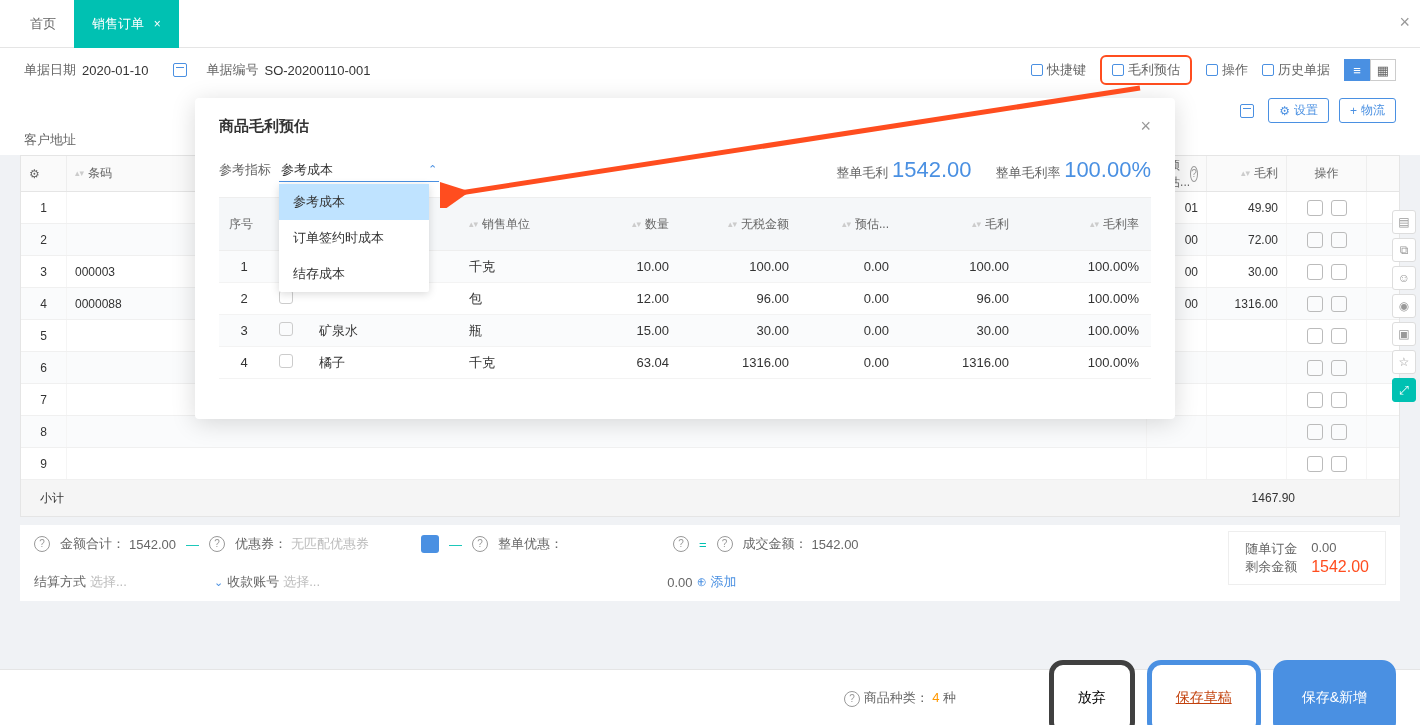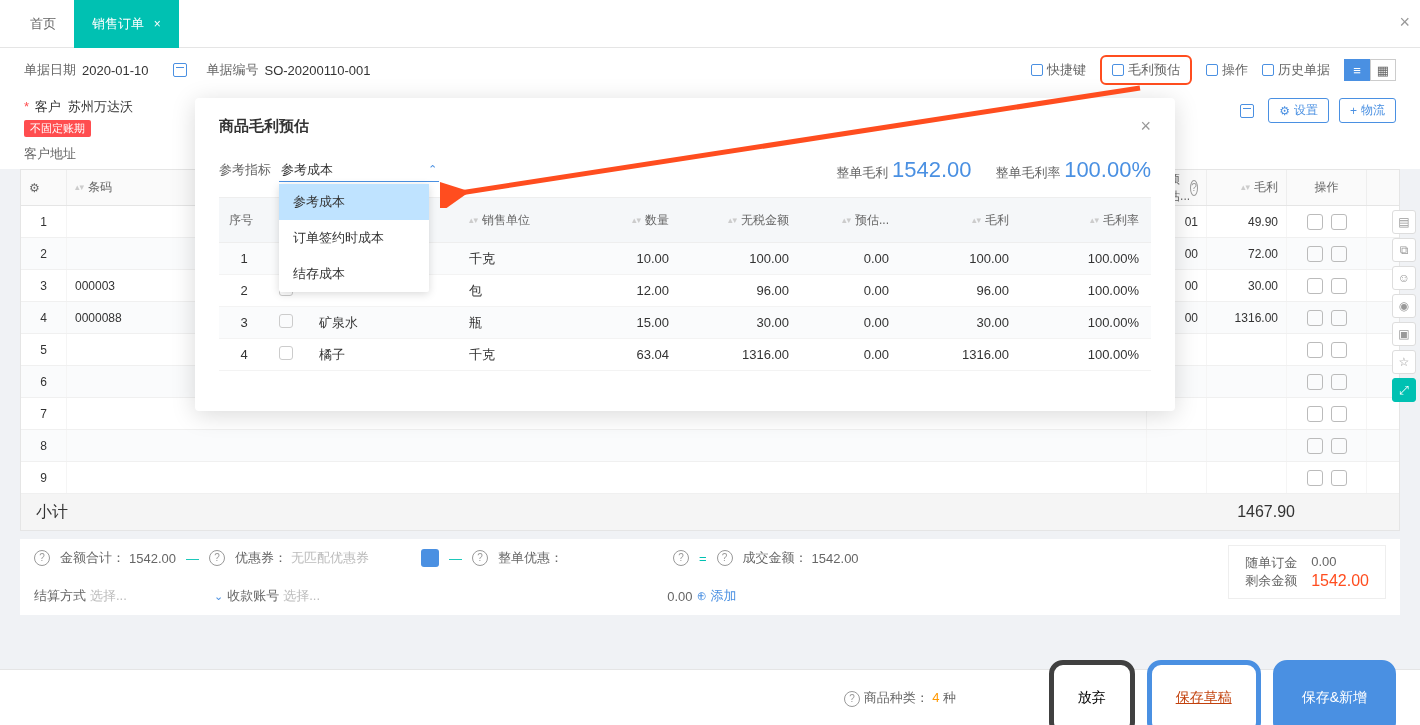--- a/index.html
+++ b/index.html
@@ -34,21 +34,21 @@
 .btn-outline { border: 1px solid #4a90e2; color: #4a90e2; background: #fff; border-radius: 3px; padding: 3px 10px; font-size: 12px; cursor: pointer; display: inline-flex; align-items: center; gap: 4px; }
 .addr-row { background: #fff; padding: 8px 24px 6px; color: #666; }
 
 
 .bg-table { background: #fff; margin: 0 20px; border: 1px solid #e5e5e5; }
 .bg-thead { display: flex; background: #fafafa; border-bottom: 1px solid #e5e5e5; height: 36px; align-items: center; color: #666; font-size: 12px; }
 .bg-th { padding: 0 8px; border-right: 1px solid #eee; height: 100%; display: flex; align-items: center; }
 .bg-tr { display: flex; height: 32px; border-bottom: 1px solid #f0f0f0; align-items: center; font-size: 12px; }
 .bg-tr:nth-child(even) { background: #fafbfc; }
 .bg-td { padding: 0 8px; border-right: 1px solid #f5f5f5; height: 100%; display: flex; align-items: center; }
-.bg-subtotal { display: flex; height: 36px; background: #f5f5f5; align-items: center; padding: 0 8px; font-size: 16px; }
+.bg-subtotal { display: flex; height: 36px; background: #f5f5f5; align-items: center; padding: 0 8px; font-size: 12px; }
 .sort-ic { color: #ccc; font-size: 9px; margin-right: 4px; display: inline-flex; flex-direction: column; line-height: 5px; }
 .action-ic { width: 16px; height: 16px; display: inline-block; border: 1px solid #bbb; border-radius: 3px; margin: 0 4px; }
 
 
 .sum-row { background: #fff; margin: 8px 20px 0; padding: 10px 14px; display: flex; align-items: center; gap: 10px; flex-wrap: wrap; font-size: 13px; color: #666; position: relative; }
 .sum-item { display: inline-flex; align-items: center; gap: 4px; }
 .sum-sep { color: #00c1b2; }
 .refresh-ic { display: inline-block; width: 18px; height: 18px; background: #4a90e2; border-radius: 3px; }
 .question-ic { display: inline-block; width: 16px; height: 16px; border: 1px solid #999; border-radius: 50%; font-size: 10px; text-align: center; line-height: 14px; color: #999; }
 .sum-right-box { position: absolute; right: 14px; top: 6px; border: 1px solid #eee; padding: 8px 16px; background: #fff; }
@@ -86,21 +86,21 @@
 .filter-input { width: 100%; border: none; border-bottom: 1px solid #4a90e2; padding: 4px 20px 4px 2px; font-size: 13px; color: #333; outline: none; }
 .filter-chev { position: absolute; right: 2px; top: 4px; color: #4a90e2; font-size: 11px; transform: rotate(180deg); }
 .filter-dropdown { position: absolute; top: 26px; left: 0; width: 150px; background: #fff; box-shadow: 0 2px 8px rgba(0,0,0,0.15); border-radius: 2px; z-index: 10; }
 .dd-item { padding: 9px 14px; font-size: 13px; color: #333; cursor: pointer; }
 .dd-item.selected { background: #bfe3ff; }
 .modal-totals { margin-left: auto; display: flex; align-items: baseline; gap: 24px; }
 .tot-lbl { color: #666; font-size: 13px; }
 .tot-val { color: #4a90e2; font-size: 22px; font-weight: 500; }
 
 .modal-table { margin: 4px 24px 40px; }
-.m-thead { display: flex; background: #f5f7f9; height: 46px; align-items: center; border-top: 1px solid #eee; border-bottom: 1px solid #eee; }
+.m-thead { display: flex; background: #f5f7f9; height: 54px; align-items: center; border-top: 1px solid #eee; border-bottom: 1px solid #eee; }
 .m-th { padding: 0 10px; color: #666; font-size: 12px; display: flex; align-items: center; }
 .m-th .sort-ic { margin-right: 4px; }
 .m-tr { display: flex; height: 32px; align-items: center; border-bottom: 1px solid #f3f3f3; font-size: 13px; }
 .m-tr:nth-child(odd) { background: #fafbfc; }
 .m-td { padding: 0 10px; }
 .m-chk { width: 14px; height: 14px; border: 1px solid #ccc; border-radius: 3px; display: inline-block; }
 
 .c-seq { width: 50px; text-align: center; }
 .c-chk { width: 40px; }
 .c-name { width: 150px; }
@@ -150,26 +150,20 @@
         <span>历史单据</span>
       </span>
     <span class="view-toggle">
       <span class="vbtn active">≡</span>
       <span class="vbtn">▦</span>
     </span>
   </div>
 </div>
 
 <div class="cust-row">
-  <div>
-    <span class="req-star">*</span>
-    <span>客户</span>&nbsp;
-    <span>苏州万达沃</span><br>
-    <span class="cust-badge">不固定账期</span>
-  </div>
   <div class="cust-right">
     <span class="cal-icon" style="margin-right:4px"></span>
     <button class="btn-outline">
         <span>⚙</span>
         <span>设置</span>
       </button>
     <button class="btn-outline">
         <span>+</span>
         <span>物流</span>
       </button>

